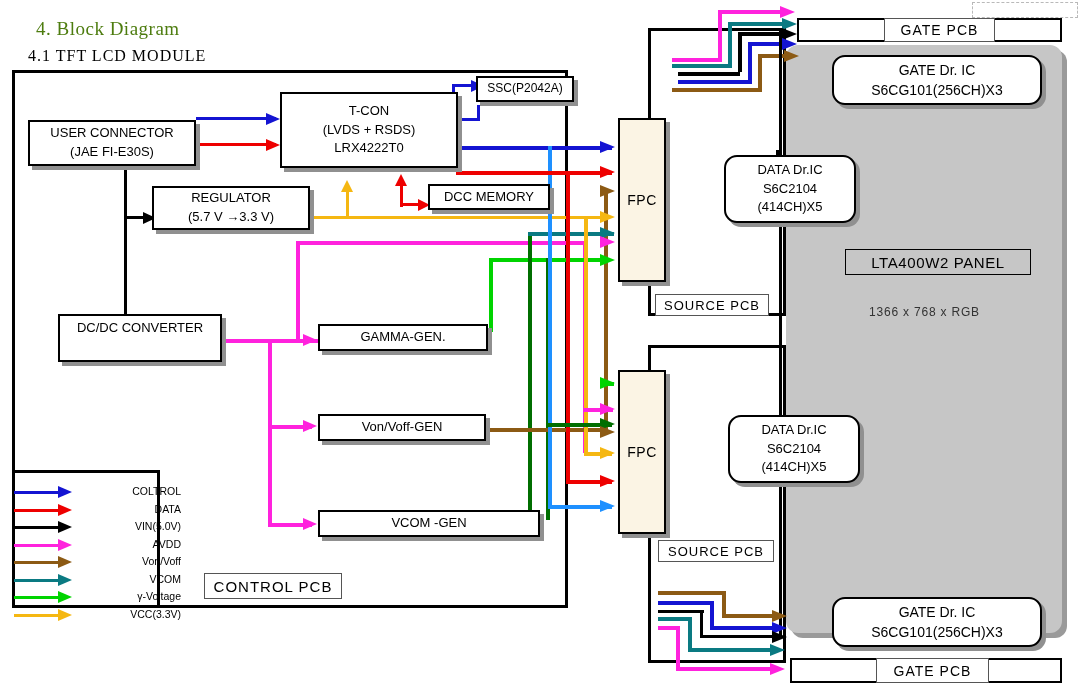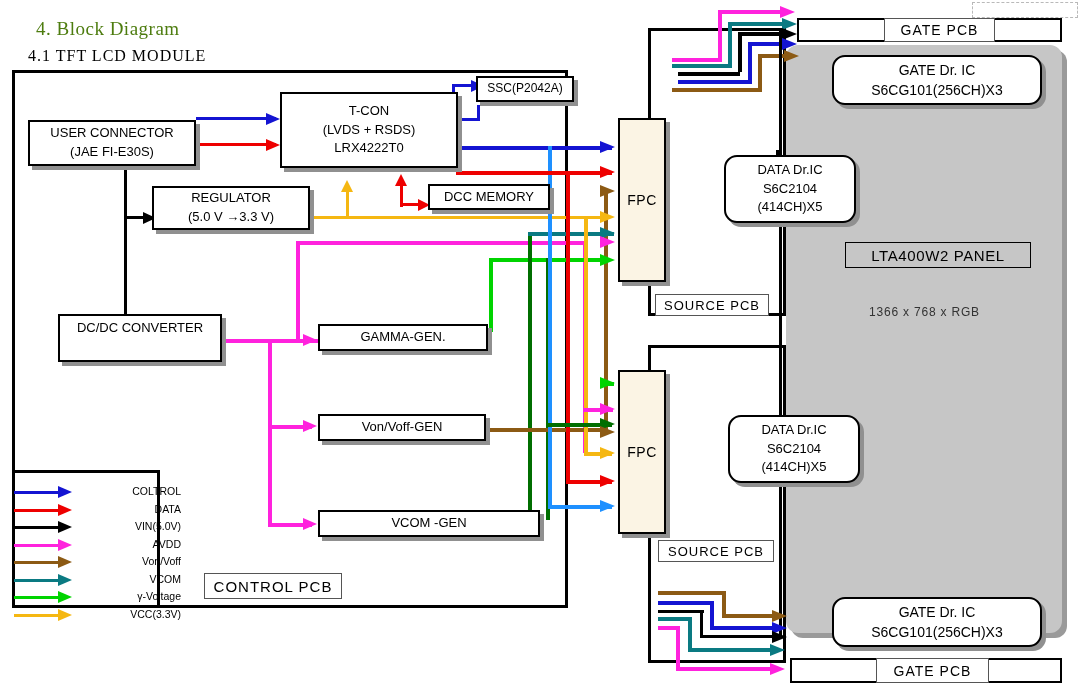--- a/index.html
+++ b/index.html
@@ -214,21 +214,21 @@
     <span class="ln">(LVDS  +  RSDS)</span>
     <span class="ln">LRX4222T0</span>
   </div>
 
   <div class="box" style="left:476px;top:76px;width:98px;height:26px;font-size:12px;">
     <span class="ln">SSC(P2042A)</span>
   </div>
 
   <div class="box" style="left:152px;top:186px;width:158px;height:44px;">
     <span class="ln">REGULATOR</span>
-    <span class="ln">(5.0 V  →3.3 V)</span>
+    <span class="ln">(5.7 V  →3.3 V)</span>
   </div>
 
   <div class="box" style="left:428px;top:184px;width:122px;height:26px;">
     <span class="ln">DCC  MEMORY</span>
   </div>
 
   <div class="box" style="left:58px;top:314px;width:164px;height:48px;justify-content:flex-start;padding-top:3px;">
     <span class="ln">DC/DC  CONVERTER</span>
   </div>
 
@@ -289,21 +289,21 @@
   </div>
 
   <div class="tag" style="left:658px;top:540px;width:116px;height:22px;font-size:13px;">
     <span>SOURCE  PCB</span>
   </div>
 
   <div class="tag" style="left:204px;top:573px;width:138px;height:26px;font-size:15px;">
     <span>CONTROL  PCB</span>
   </div>
 
-  <div class="panel-label" style="left:845px;top:242px;width:186px;height:26px;">
+  <div class="panel-label" style="left:845px;top:249px;width:186px;height:26px;">
     <span>LTA400W2  PANEL</span>
   </div>
   <div class="panel-res" style="left:869px;top:305px;">1366  x  768  x  RGB</div>
 
   <div class="legend">
     <div class="lg-row">
       <span class="lg-line" style="background:#1414d2;"></span>
       <span class="lg-head" style="border-left-color:#1414d2;"></span>
       <span class="lg-txt">COLTROL</span>
     </div>

